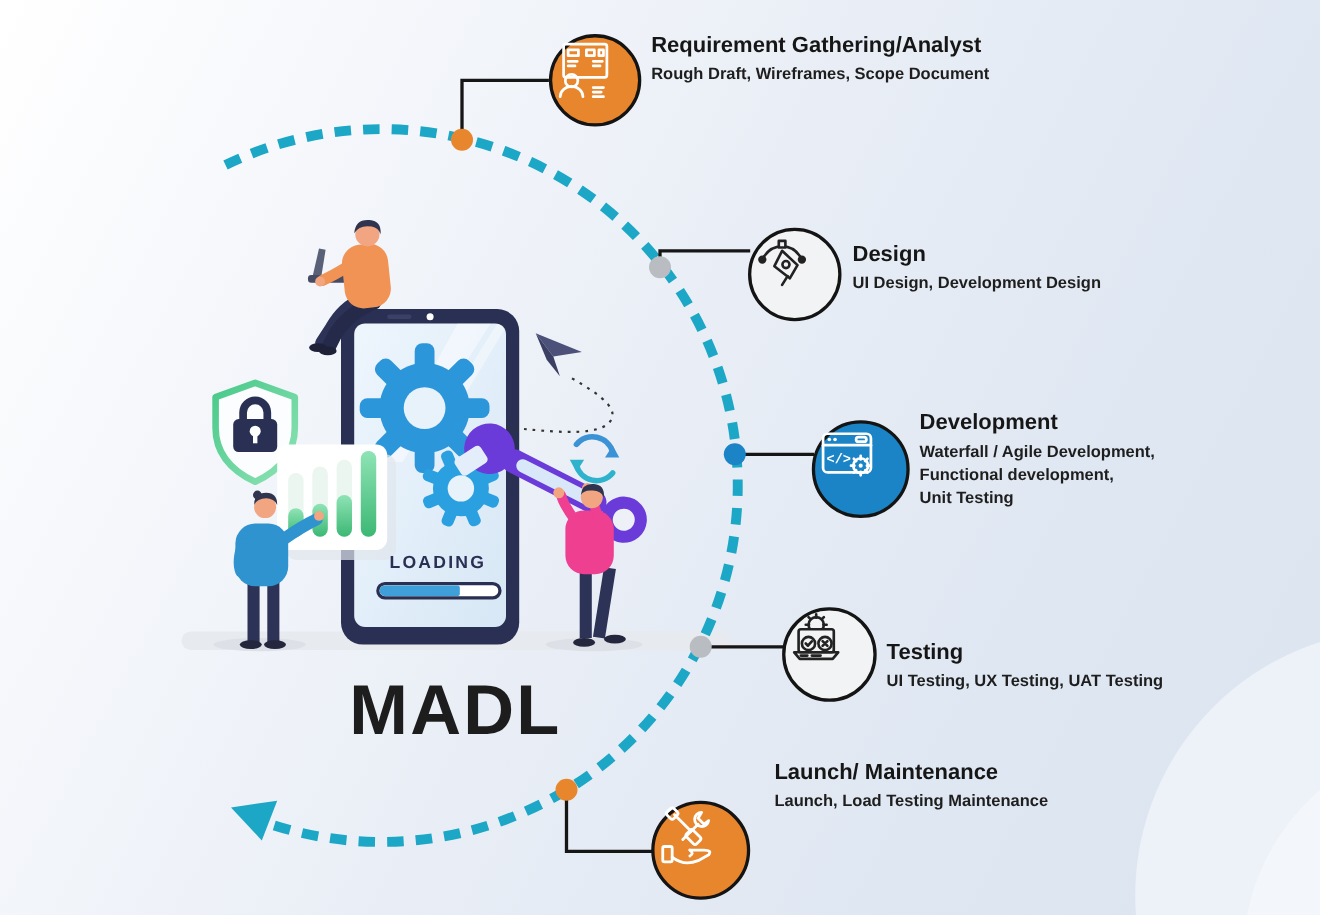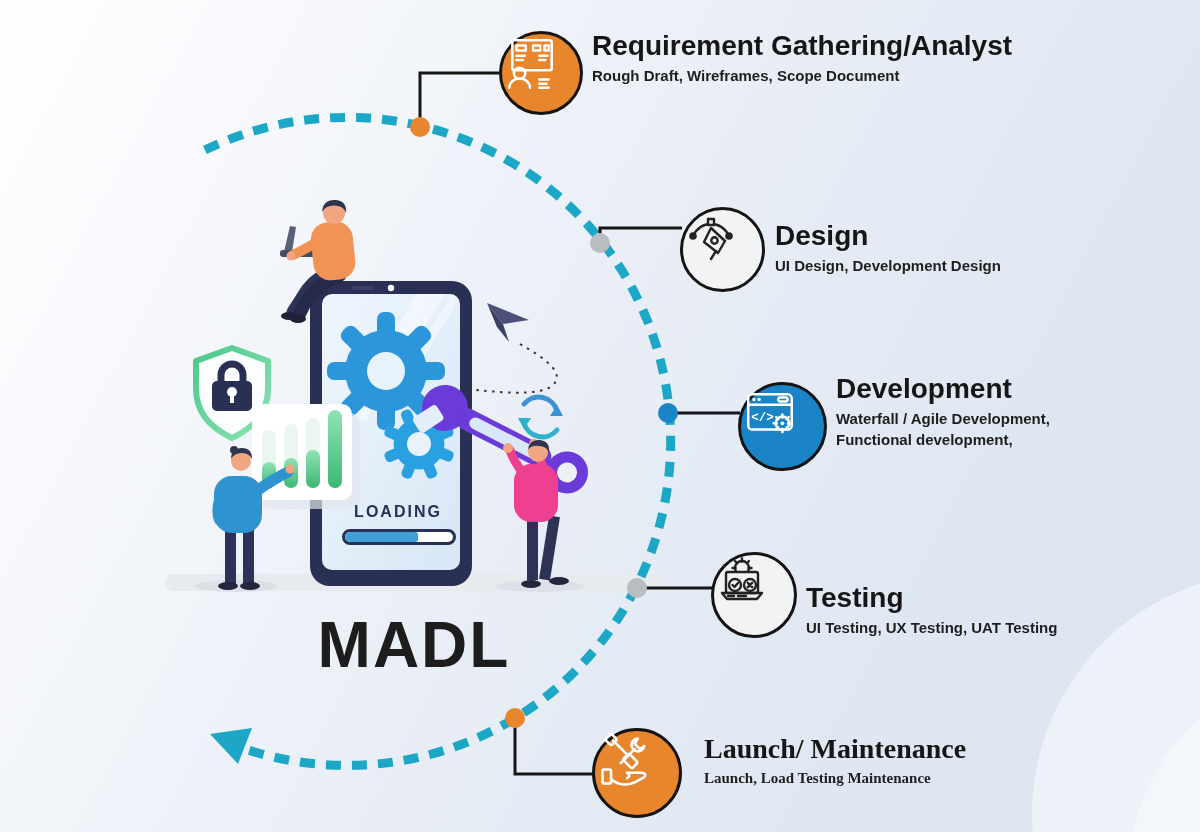--- a/index.html
+++ b/index.html
@@ -18,27 +18,27 @@
     position:absolute;border:3px solid #141414;border-radius:50%;
     display:flex;align-items:center;justify-content:center;box-sizing:border-box;
   }
   .c1{left:499px;top:31px;width:84px;height:84px;}
   .c2{left:680px;top:207px;width:85px;height:85px;}
   .c3{left:738px;top:382px;width:89px;height:89px;}
   .c4{left:711px;top:552px;width:86px;height:86px;}
   .c5{left:592px;top:728px;width:90px;height:90px;}
   
   .stage-text{position:absolute;color:#161616;}
-  .stage-title{font-size:28px;font-weight:bold;line-height:1.05;white-space:nowrap;}
+  .stage-title{font-size:20px;font-weight:bold;line-height:1.05;white-space:nowrap;}
   .stage-sub{font-size:15px;font-weight:bold;line-height:21px;margin-top:5px;white-space:nowrap;color:#1e1e1e;}
   .t1{left:592px;top:31px;}
   .t2{left:775px;top:221px;}
   .t3{left:836px;top:374px;}
   .t4{left:806px;top:563px;margin-top:20px;}
-  .t5{left:704px;top:734px;font-family:Liberation Serif, serif;}
+  .t5{left:704px;top:692px;}
   
   .loading-label{
     position:absolute;left:330px;top:503px;width:136px;text-align:center;
     font-size:16px;font-weight:bold;letter-spacing:2px;color:#2a3053;
   }
   .progress{
     position:absolute;left:342px;top:529px;width:108px;height:10px;background:#ffffff;
     border:3px solid #2a3053;border-radius:8px;overflow:hidden;
   }
   .progress-fill{height:100%;background:#3e9fd9;border-radius:6px 3px 3px 6px;}
@@ -265,20 +265,21 @@
       <circle cx="40" cy="37" r="6.5"></circle>
       <circle cx="40" cy="37" r="1.8" fill="#fff" stroke="none"></circle>
       <path d="M40,28.5 v3 M40,42.5 v3 M31.5,37 h3 M45.5,37 h3 M34,31 l2,2 M44,41 l2,2 M46,31 l-2,2 M36,41 l-2,2"></path>
     </svg>
   </div>
   <div class="stage-text t3">
     <div class="stage-title">Development</div>
     <div class="stage-sub">
       <div>Waterfall / Agile Development,</div>
       <div>Functional development,</div>
+      <div>Unit Testing</div>
     </div>
   </div>
 
   <div class="stage-circle c4" style="background: rgb(242, 243, 245);">
     <svg width="56" height="56" viewBox="0 0 56 56" fill="none" stroke="#222222" stroke-width="2.4" stroke-linecap="round" stroke-linejoin="round">
       <circle cx="28" cy="13" r="7"></circle>
       <path d="M28,3.5 v3 M28,19.5 v3 M18.5,13 h3 M34.5,13 h3 M21,6 l2,2 M33,18 l2,2 M35,6 l-2,2 M23,18 l-2,2"></path>
       <rect x="12" y="17" width="32" height="21" rx="2" fill="#f2f3f5"></rect>
       <circle cx="21" cy="30" r="6"></circle>
       <path d="M18.5,30 l2,2 l3.5,-4"></path>

